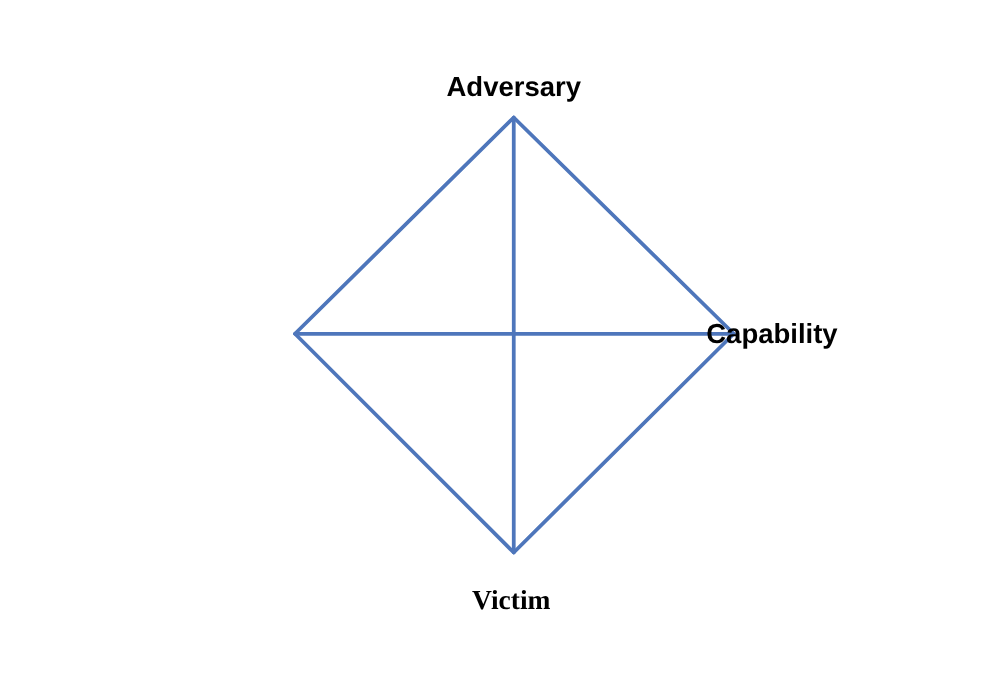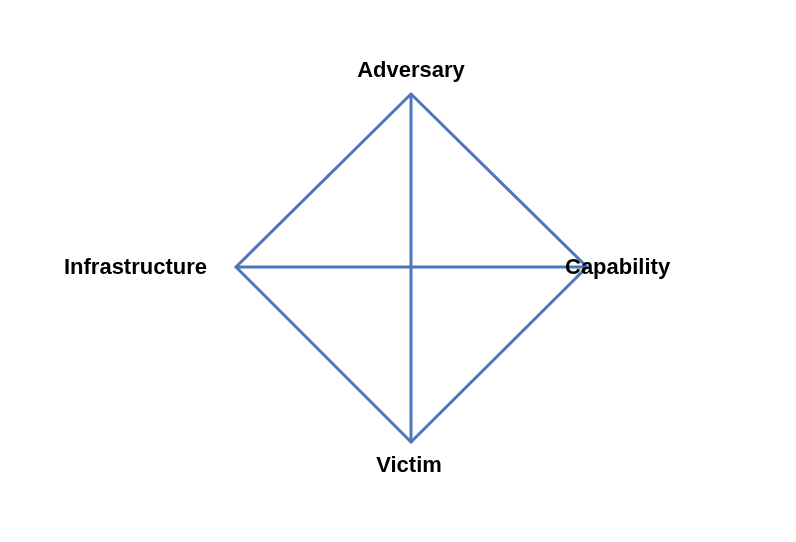--- a/index.html
+++ b/index.html
@@ -39,23 +39,24 @@
   
   #label-adversary {
     left: 411px;
     top: 38px;
     transform: translateX(-50%);
     text-align: center;
   }
   
   #label-victim {
     left: 409px;
-    top: 433px;
+    top: 448px;
     transform: translateX(-50%);
     text-align: center;
+    font-family: Liberation Serif, serif;
   }
   
   #label-infrastructure {
     left: 207px;
     top: 246px;
     transform: translate(-100%, -50%);
     text-align: right;
   }
   
   #label-capability {
@@ -80,15 +81,14 @@
     <line x1="411" y1="73" x2="411" y2="421" stroke="#4E76BB" stroke-width="3" stroke-linecap="butt"></line>
     <line x1="236" y1="246" x2="587" y2="246" stroke="#4E76BB" stroke-width="3" stroke-linecap="butt"></line>
   </svg>
 
   <div class="node-label" id="label-adversary">Adversary</div>
 
   <div class="node-label" id="label-capability">Capability</div>
 
   <div class="node-label" id="label-victim">Victim</div>
 
-  <div class="node-label" id="label-infrastructure">Infrastructure</div>
 
 </div>
 
 </body></html>

